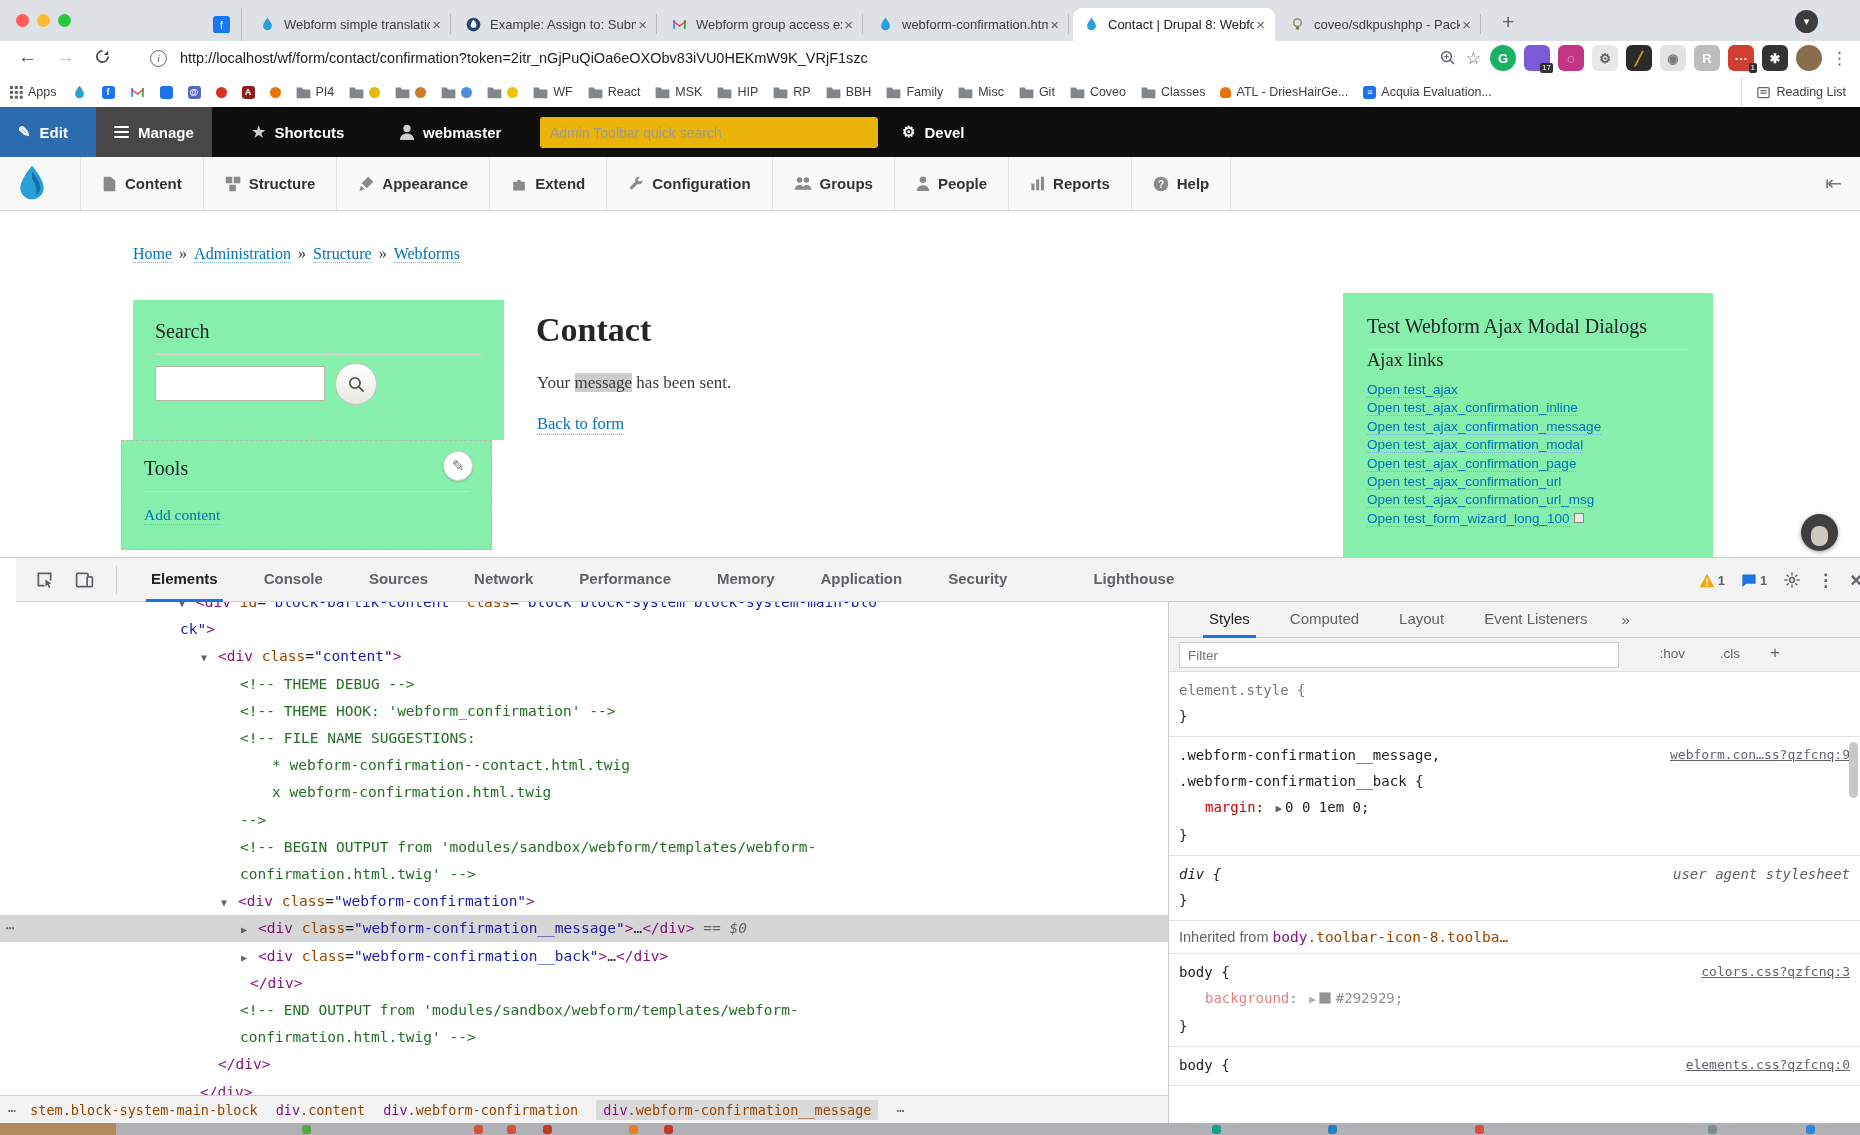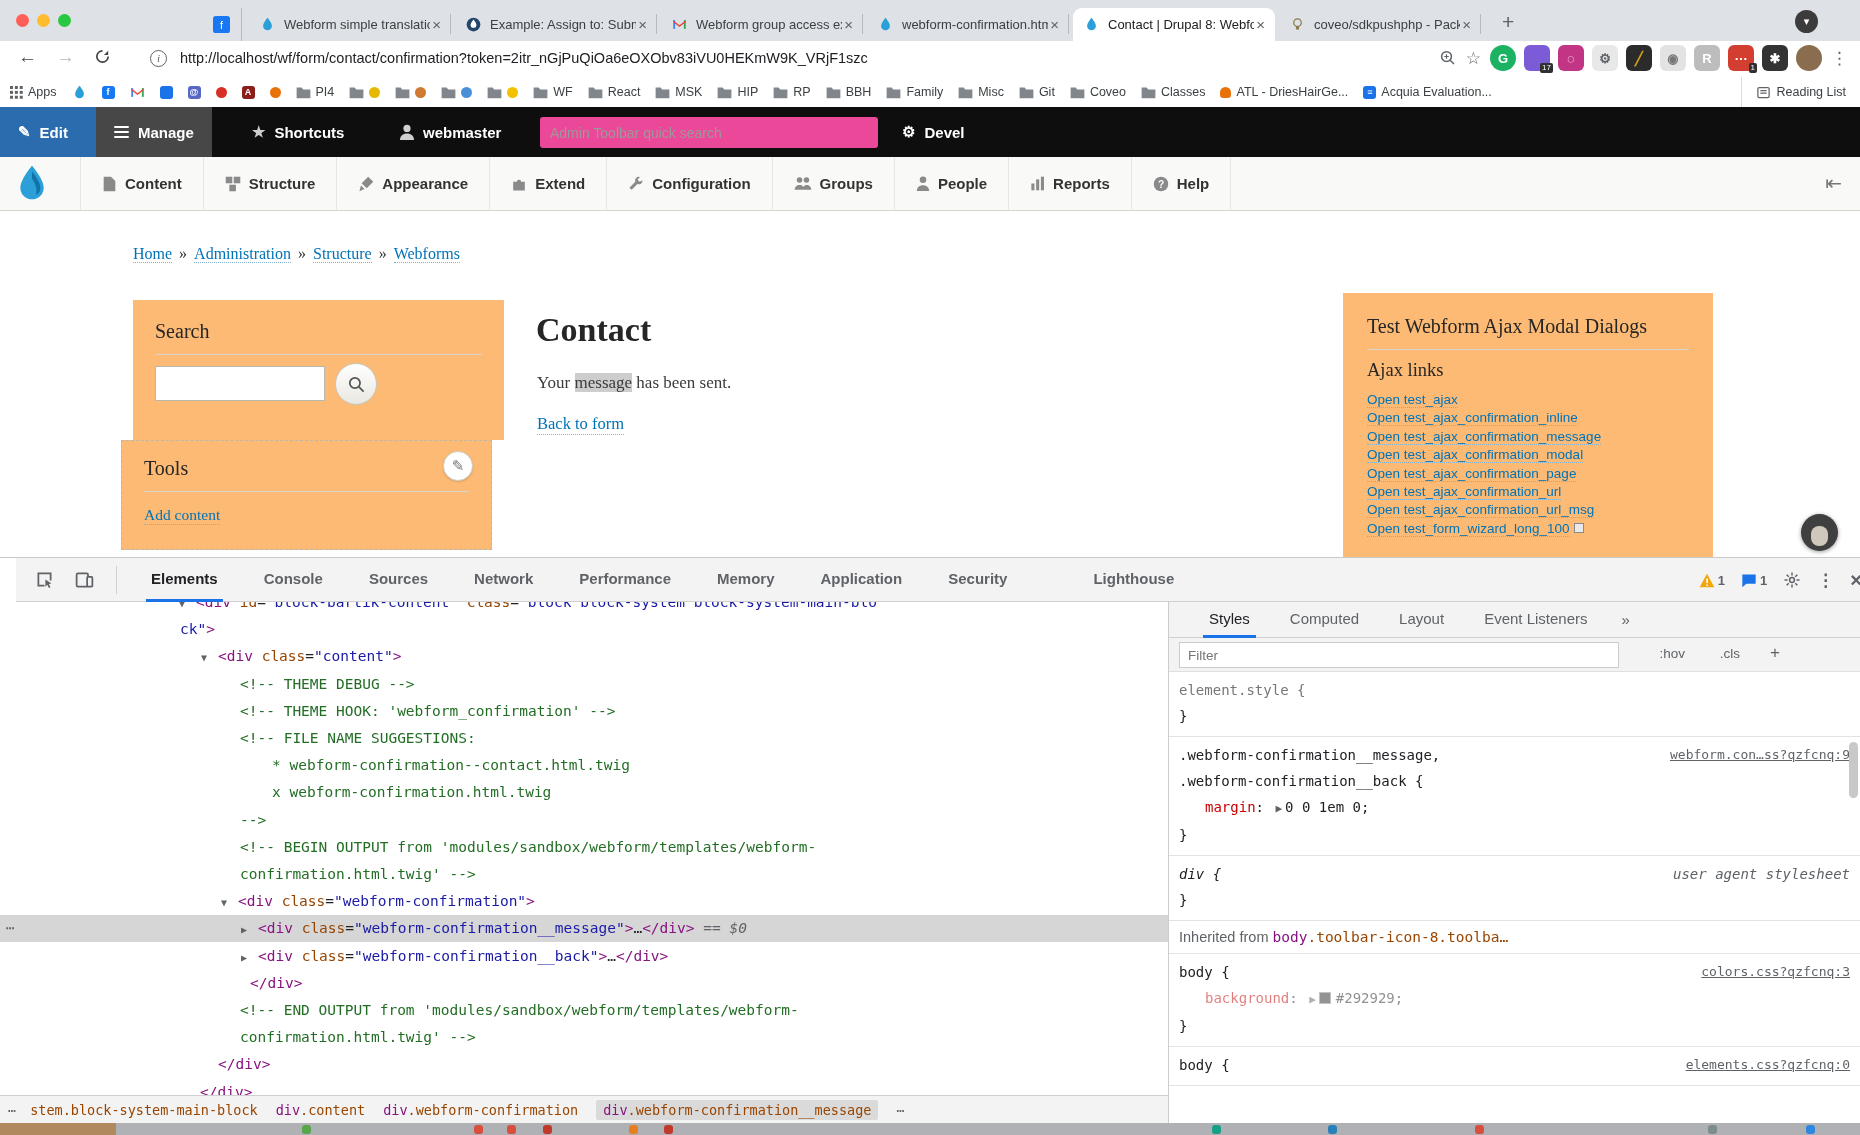--- a/index.html
+++ b/index.html
@@ -36,50 +36,50 @@
   .bm-sq { width:13px; height:13px; border-radius:3px; display:inline-flex; align-items:center; justify-content:center; color:#fff; font-size:9px; font-weight:bold; }
   .rlist { position:absolute; right:14px; top:0; height:30px; display:flex; align-items:center; gap:6px; border-left:1px solid #dadce0; padding-left:14px; }
 
   
   .atb { position:absolute; left:0; top:107px; width:100%; height:50px; background:#0e0e0e; color:#fff; font-weight:bold; font-size:15px; }
   .atb-item { position:absolute; top:0; height:50px; display:flex; align-items:center; gap:9px; padding:0 18px; }
   .atb-edit { left:0; width:96px; background:#2a6cae; }
   .atb-manage { left:96px; background:#474747; }
   .hamb { display:inline-block; width:15px; }
   .hamb span { display:block; height:2.5px; background:#fff; margin:2.5px 0; border-radius:1px; }
-  .atb-input { position:absolute; left:540px; top:10px; width:338px; height:31px; border:none; border-radius:3px; padding:0 10px; font-size:14px; color:#333; background:#ec4899; }
+  .atb-input { position:absolute; left:540px; top:10px; width:338px; height:31px; border:none; border-radius:3px; padding:0 10px; font-size:14px; color:#333; background:#eab308; }
   .atb-input::placeholder { color:#9a9a9a; }
 
   
   .dmenu { position:absolute; left:0; top:157px; width:100%; height:54px; background:#f9f9f7; border-bottom:1px solid #d5d5d0; }
   .dlogo { position:absolute; left:12px; top:7px; }
   .dmenu-items { position:absolute; left:80px; top:0; height:53px; display:flex; }
   .dmenu-item { display:flex; align-items:center; gap:8px; padding:8px 21px; border-left:1px solid #e7e7e2; font-size:15px; font-weight:bold; color:#333; }
   .dmenu-item:last-child { border-right:1px solid #e7e7e2; }
   .tray-toggle { position:absolute; right:18px; top:14px; font-size:20px; color:#787878; }
 
   
   .page { position:absolute; left:0; top:211px; width:100%; height:346px; background:#fff; font-family:"Liberation Serif", serif; }
   .crumbs-page { position:absolute; left:133px; top:34px; font-size:16px; color:#333; }
   a.blink { color:#0073b7; text-decoration:none; border-bottom:1px dotted #7fb3d6; }
   .crumb-sep { padding:0 7px; }
-  .block { position:absolute; background:#fdba74; }
+  .block { position:absolute; background:#86efac; }
   .blk-search { left:133px; top:89px; width:371px; height:140px; padding:20px 22px; }
   .blk-title { font-size:20px; color:#262626; padding-bottom:11px; border-bottom:1px solid #d8d6cc; font-weight:normal; }
   .s-input { position:absolute; left:22px; top:66px; width:170px; height:35px; border:1px solid #b9b8af; background:#fff; }
   .s-btn { position:absolute; left:202px; top:63px; width:42px; height:42px; border-radius:50%; border:1px solid #c6c5bb; background:linear-gradient(#ffffff,#e9e8e1); display:flex; align-items:center; justify-content:center; }
   .blk-tools { left:121px; top:229px; width:371px; height:110px; padding:16px 22px; border:1px dashed #b9b9b0; }
   .pencil-btn { position:absolute; right:18px; top:10px; width:30px; height:30px; border-radius:50%; background:#fff; border:1px solid #cfcfc6; box-shadow:0 1px 2px rgba(0,0,0,.15); color:#787878; font-size:15px; text-align:center; line-height:28px; }
   .tools-link { display:inline-block; margin-top:14px; font-size:15.5px; }
   .main-title { position:absolute; left:536px; top:100px; font-size:34px; font-weight:bold; color:#262626; }
   .main-msg { position:absolute; left:537px; top:162px; font-size:17px; color:#3b3b3b; }
   .main-msg .hl { background:#cdcdcd; }
   .back-link { position:absolute; left:537px; top:203px; font-size:16.5px; }
   .blk-ajax { left:1343px; top:82px; width:370px; height:264px; padding:22px 24px; overflow:hidden; }
-  .ajax-sub { font-size:18.5px; font-weight:normal; color:#262626; margin-top:10px; }
+  .ajax-sub { font-size:18.5px; font-weight:normal; color:#262626; margin-top:0; }
   .ajax-links { margin-top:10px; font-family:"Liberation Sans",sans-serif; font-size:13.5px; line-height:18.4px; }
   .ajax-links a { display:inline; }
   .dlg-ic { display:inline-block; width:10px; height:10px; border:1px solid #8a8a8a; margin-left:4px; background:#e9e9e9; }
   .chat-avatar { position:absolute; left:1801px; top:303px; width:37px; height:37px; border-radius:50%; background:#3f3f3f; box-shadow:0 1px 4px rgba(0,0,0,.4); overflow:hidden; }
   .chat-avatar i { position:absolute; left:10px; top:12px; width:17px; height:20px; border-radius:8px; background:#cfc9bd; }
 
   
   .dt { position:absolute; left:0; top:557px; width:100%; height:578px; background:#fff; border-top:1px solid #c9c9c9; font-family:"Liberation Sans",sans-serif; }
   .dt-toolbar { position:absolute; left:16px; top:0; width:100%; height:44px; background:#f3f3f3; border-bottom:1px solid #d0d0d0;font-weight:bold; }
   .dt-left-ic { position:absolute; top:11px; color:#5f6368; }

